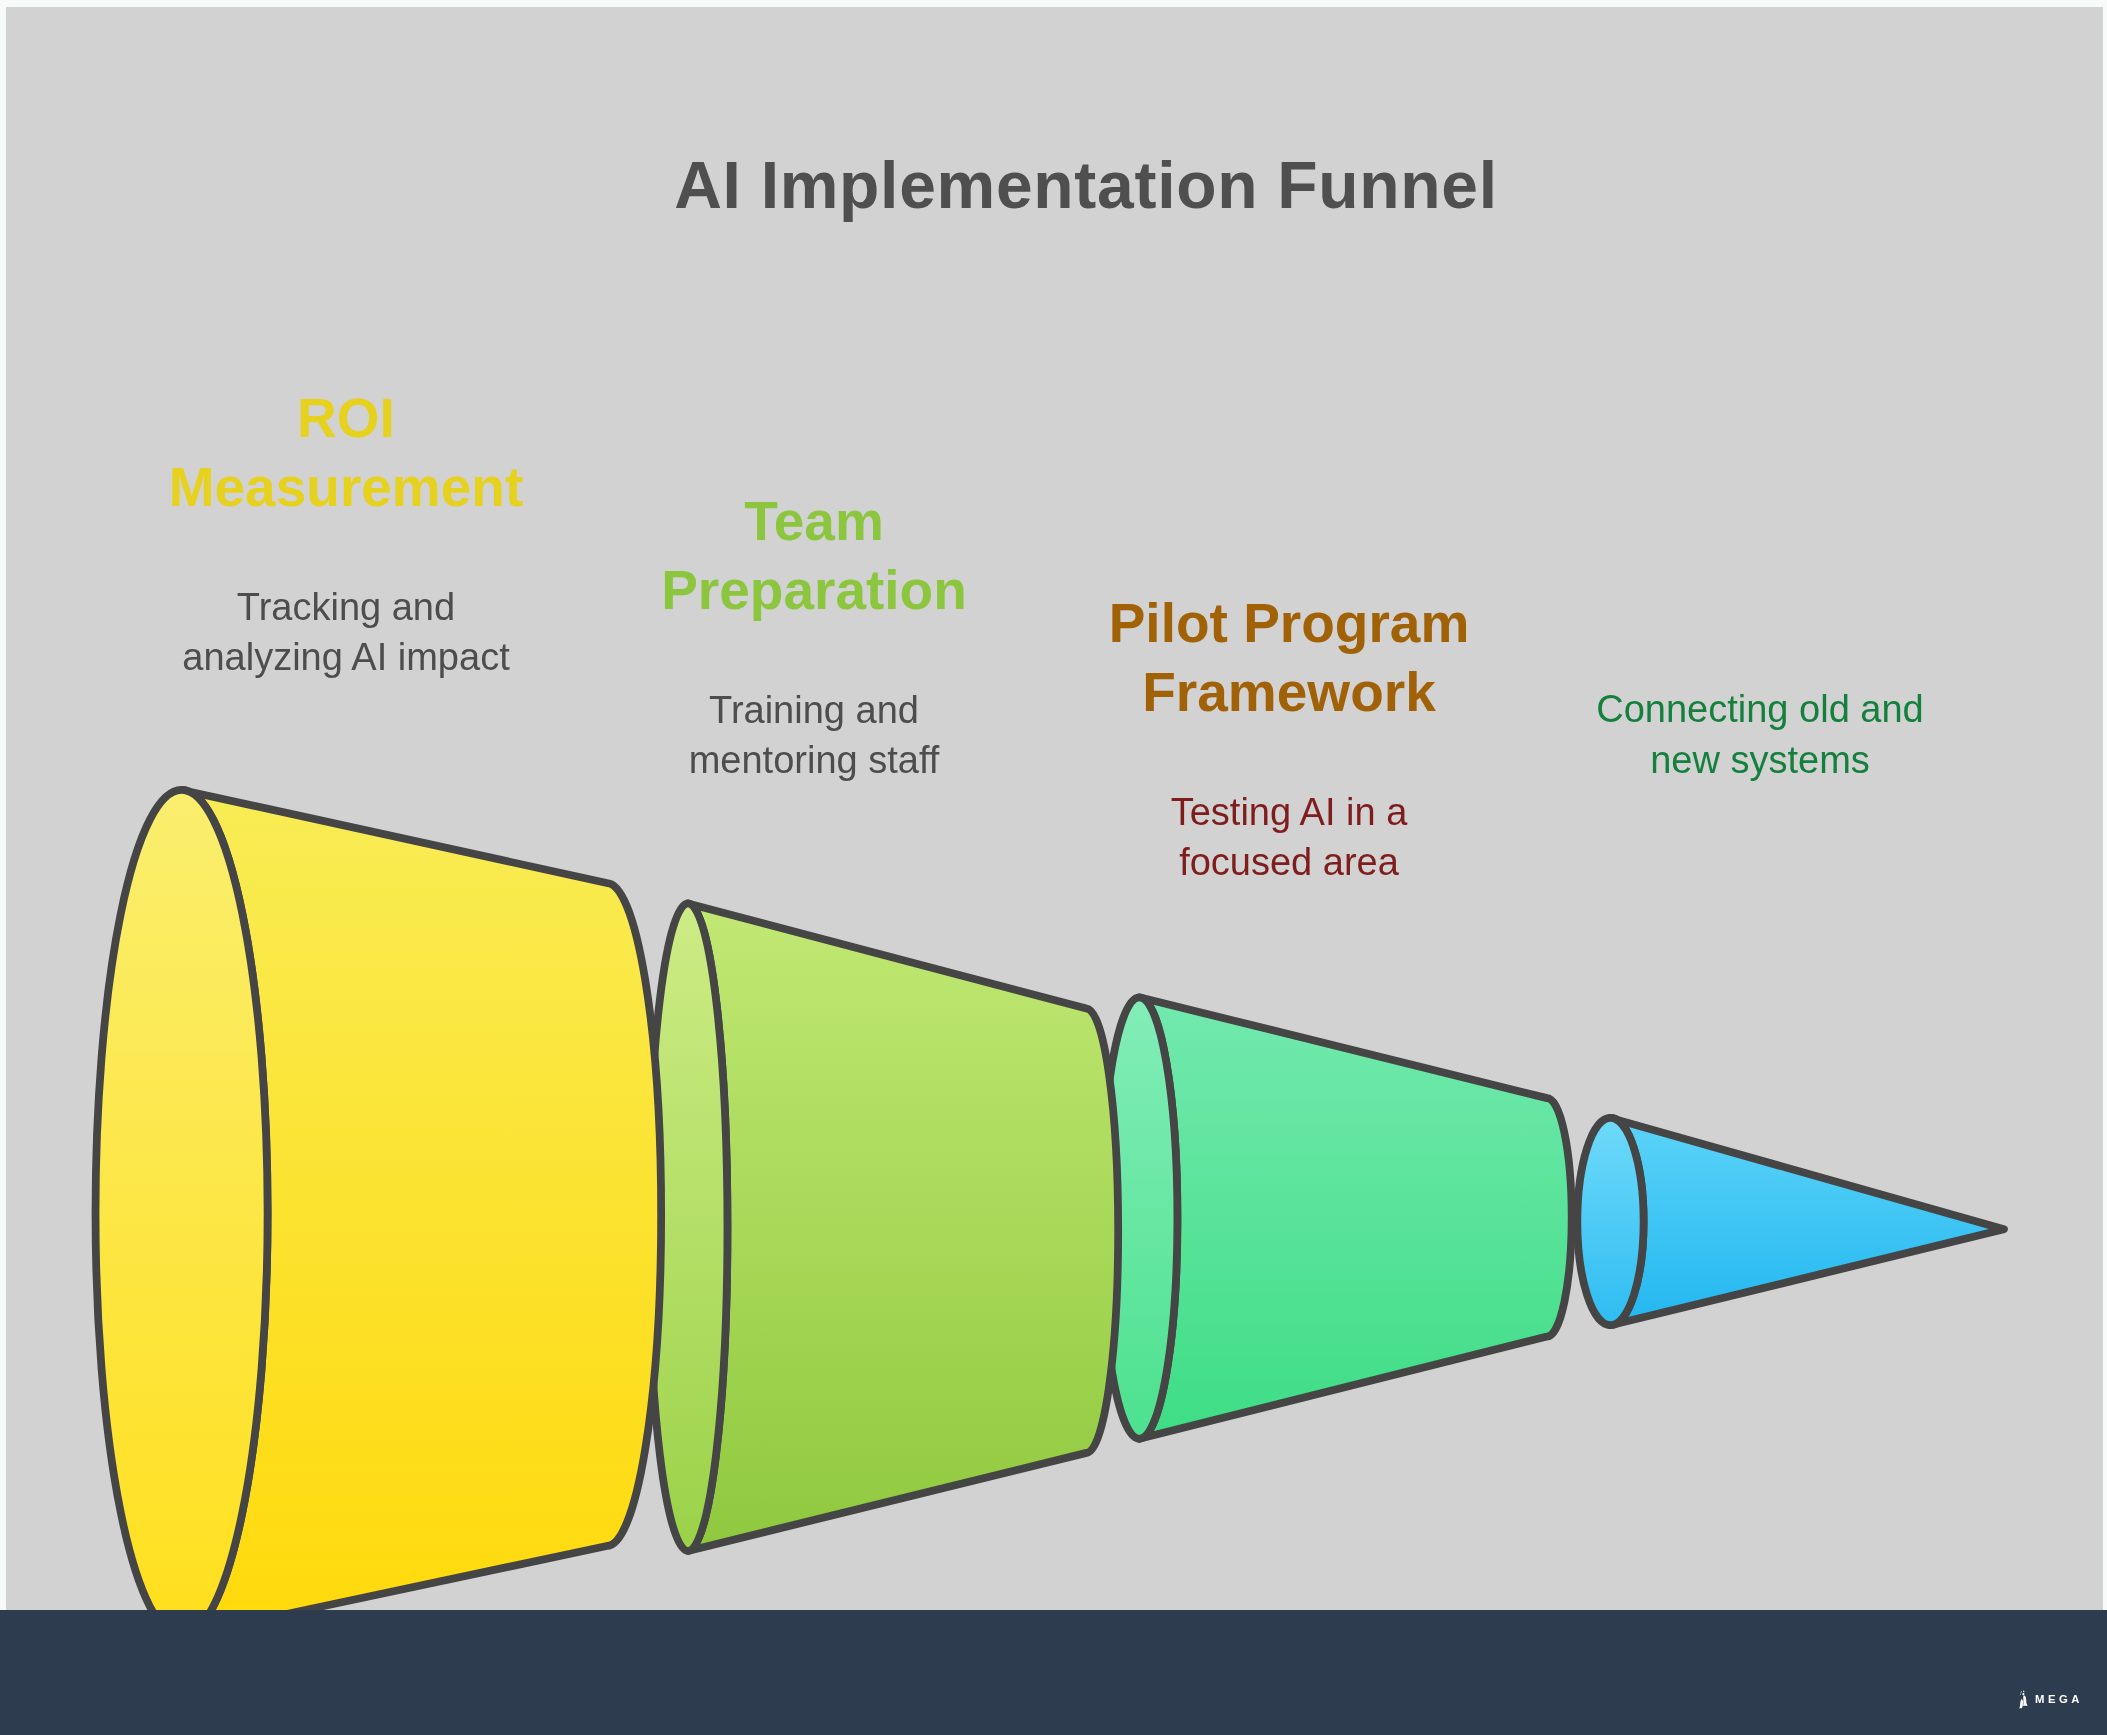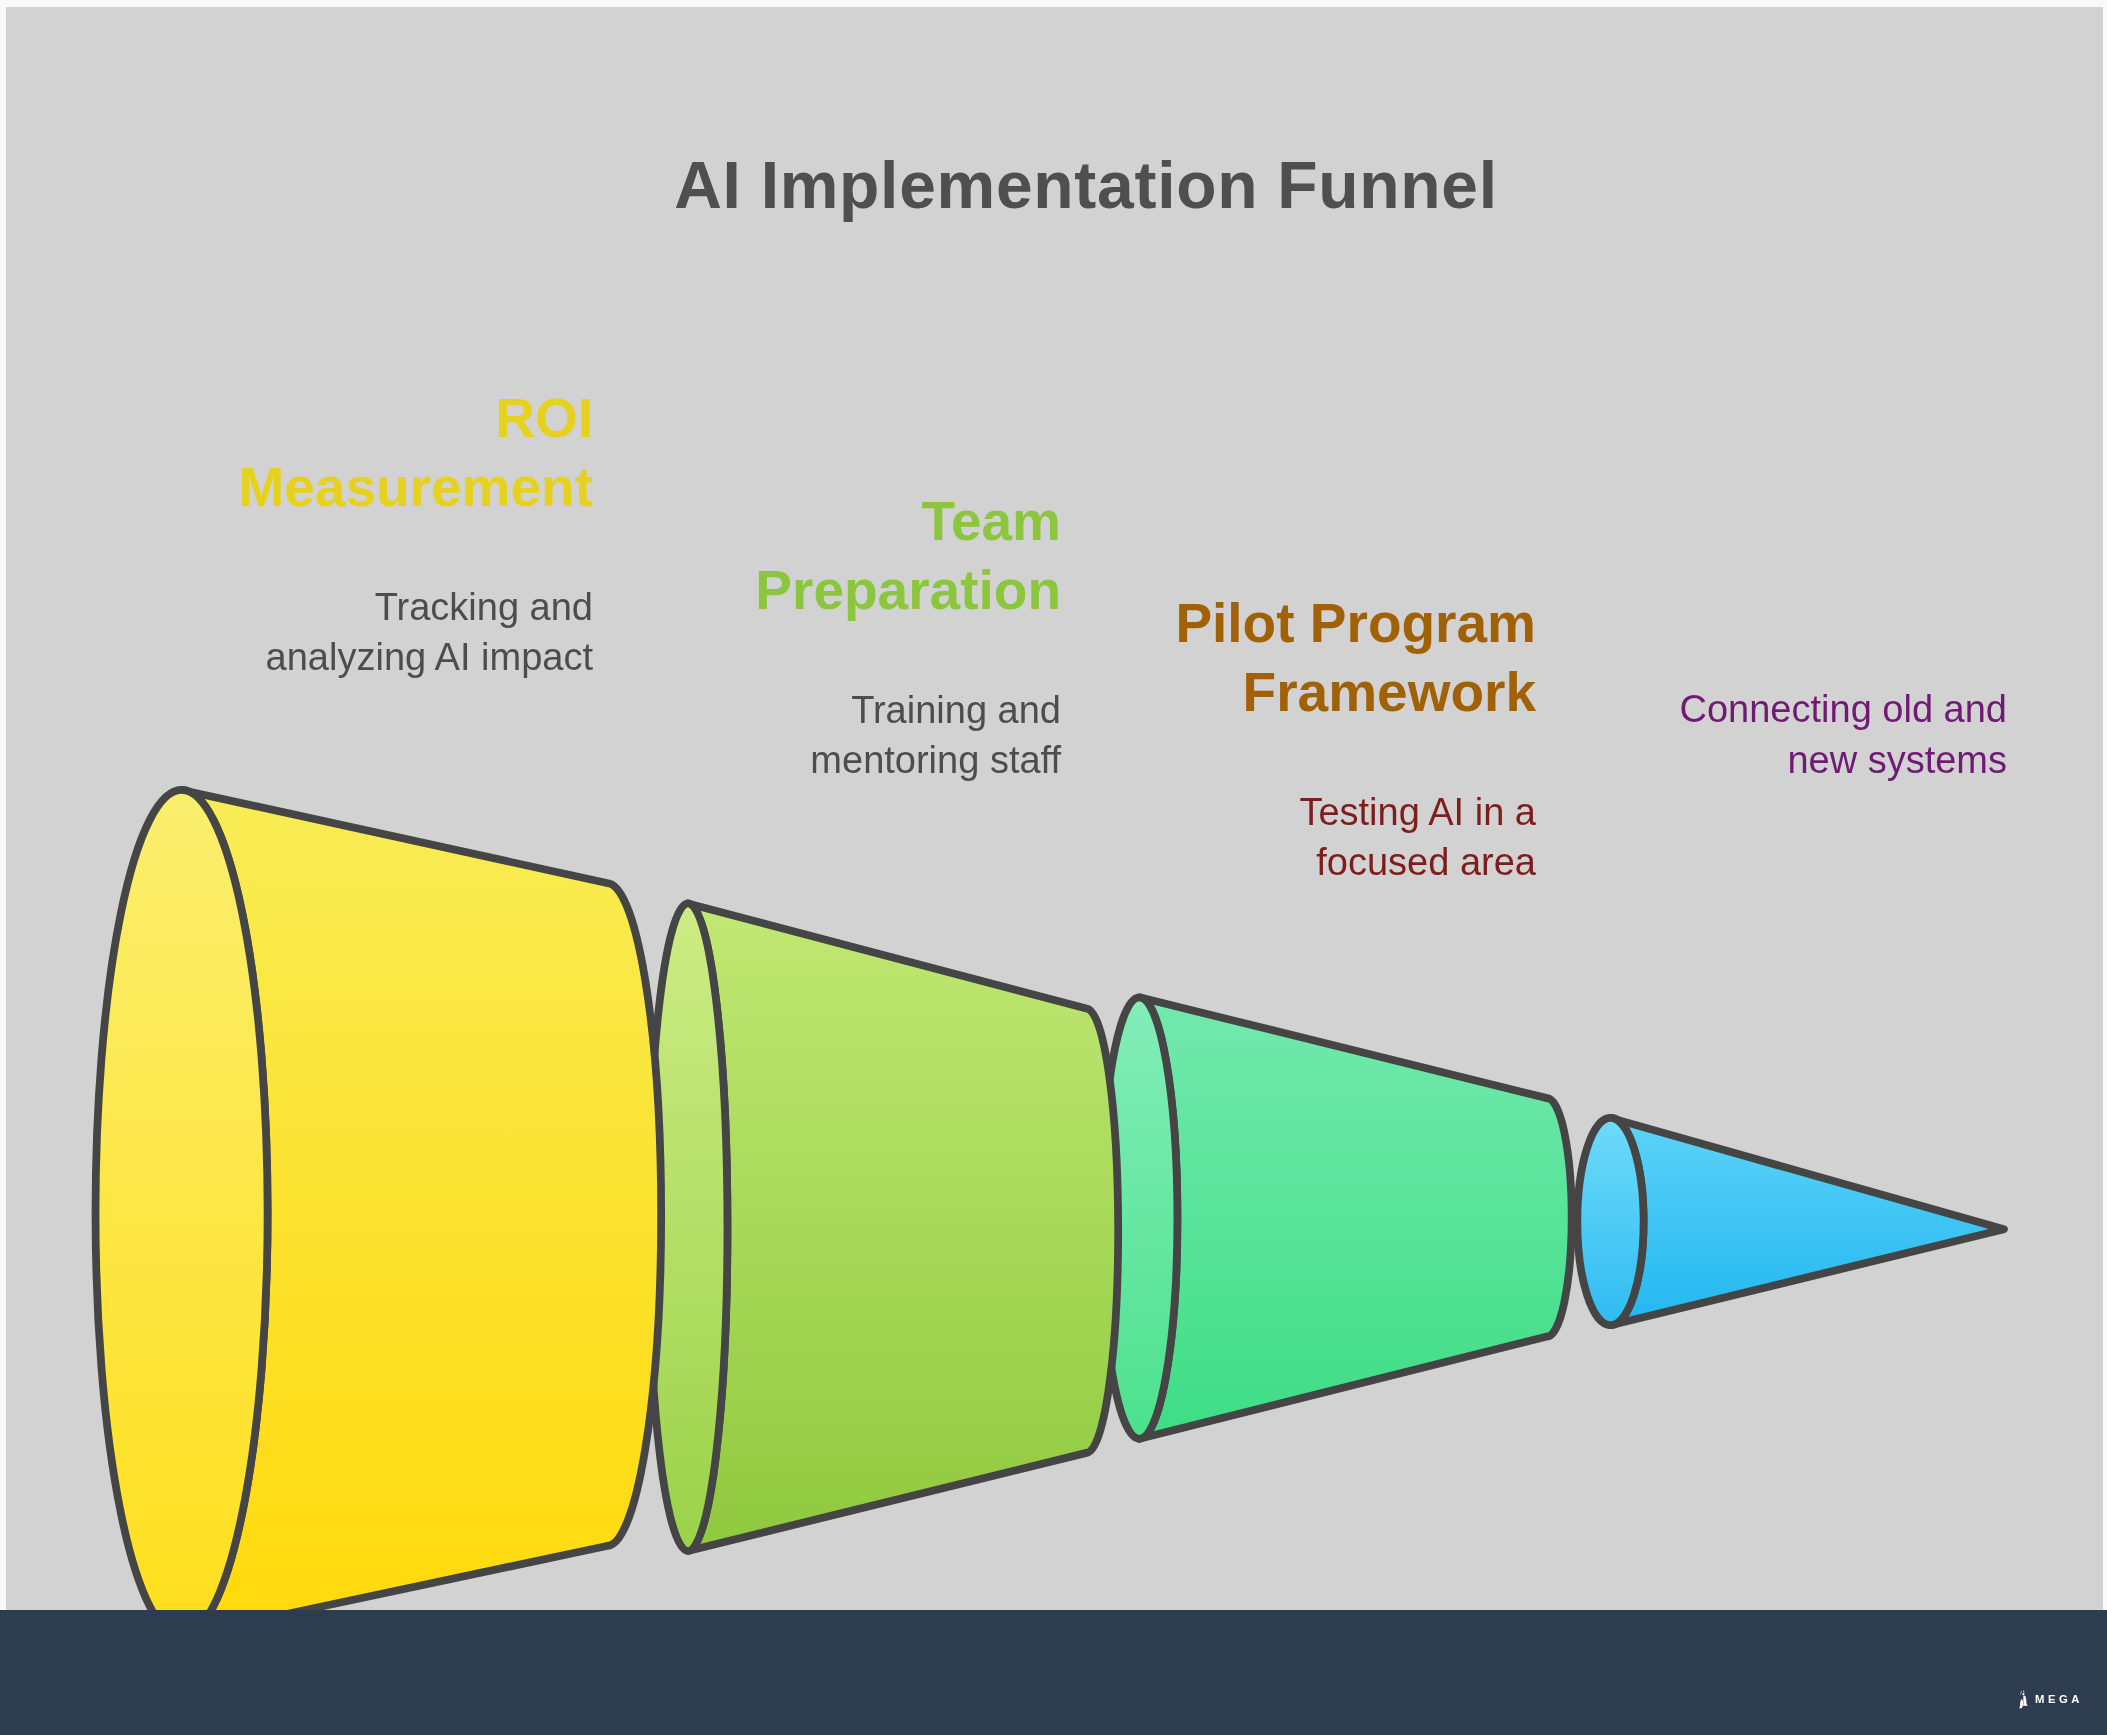--- a/index.html
+++ b/index.html
@@ -6,21 +6,21 @@
   body{
     width:2108px;height:1735px;position:relative;overflow:hidden;
     font-family:"Liberation Sans",sans-serif;background:#f8f9f9;
   }
   .panel{position:absolute;left:5.6px;top:7px;width:2097px;height:1604px;background:#d2d2d2}
   svg.funnel{position:absolute;left:0;top:0;width:2108px;height:1735px;pointer-events:none}
   .page-title{
     position:absolute;left:0;top:147px;width:100%;text-align:center;
     font-size:66px;font-weight:700;color:#4f4f4f;letter-spacing:0.7px;padding-left:32px;
   }
-  .stage-label{position:absolute;width:494px;text-align:right}
+  .stage-label{position:absolute;width:494px;text-align:center}
   .stage-name{font-size:55px;font-weight:700;line-height:1.25;white-space:pre-line}
   .stage-desc{font-size:38px;font-weight:400;line-height:1.33;margin-top:60px;white-space:pre-line;color:#4d4d4d}
   .stage-0{left:99px;top:384px}
   .stage-1{left:567px;top:487px}
   .stage-2{left:1042px;top:589px}
   .stage-3{left:1513px;top:624px}
   .footer{position:absolute;left:0;bottom:0;width:100%;height:125px;background:#2d3c4e}
   .brand{position:absolute;right:25px;top:1689px;display:flex;align-items:center;gap:5px}
   .brand-icon svg{display:block;width:15.5px;height:20px}
   .brand-text{color:#ffffff;font-size:11.3px;font-weight:700;letter-spacing:3.5px}
@@ -104,21 +104,21 @@
 </div>
 
 <div class="stage-label stage-2">
   <div class="stage-name" style="color: #a16207;">Pilot Program
 Framework</div>
   <div class="stage-desc" style="color: #7f1d1d;">Testing AI in a
 focused area</div>
 </div>
 
 <div class="stage-label stage-3">
-  <div class="stage-desc" style="color: #701a75;">Connecting old and
+  <div class="stage-desc" style="color: #15803d;">Connecting old and
 new systems</div>
 </div>
 
 <div class="footer" style="background: rgb(45, 60, 78);"></div>
 
 <div class="brand">
   <span class="brand-icon">
     <svg viewBox="0 0 24 30">
       <g fill="#ffffff">
         <path d="M13.4 4.7c-1.1-.9-.9-2.1.2-3.4.2 1.1 1 1.5 1 2.5 0 .5-.5.8-1.2.9z"></path>

